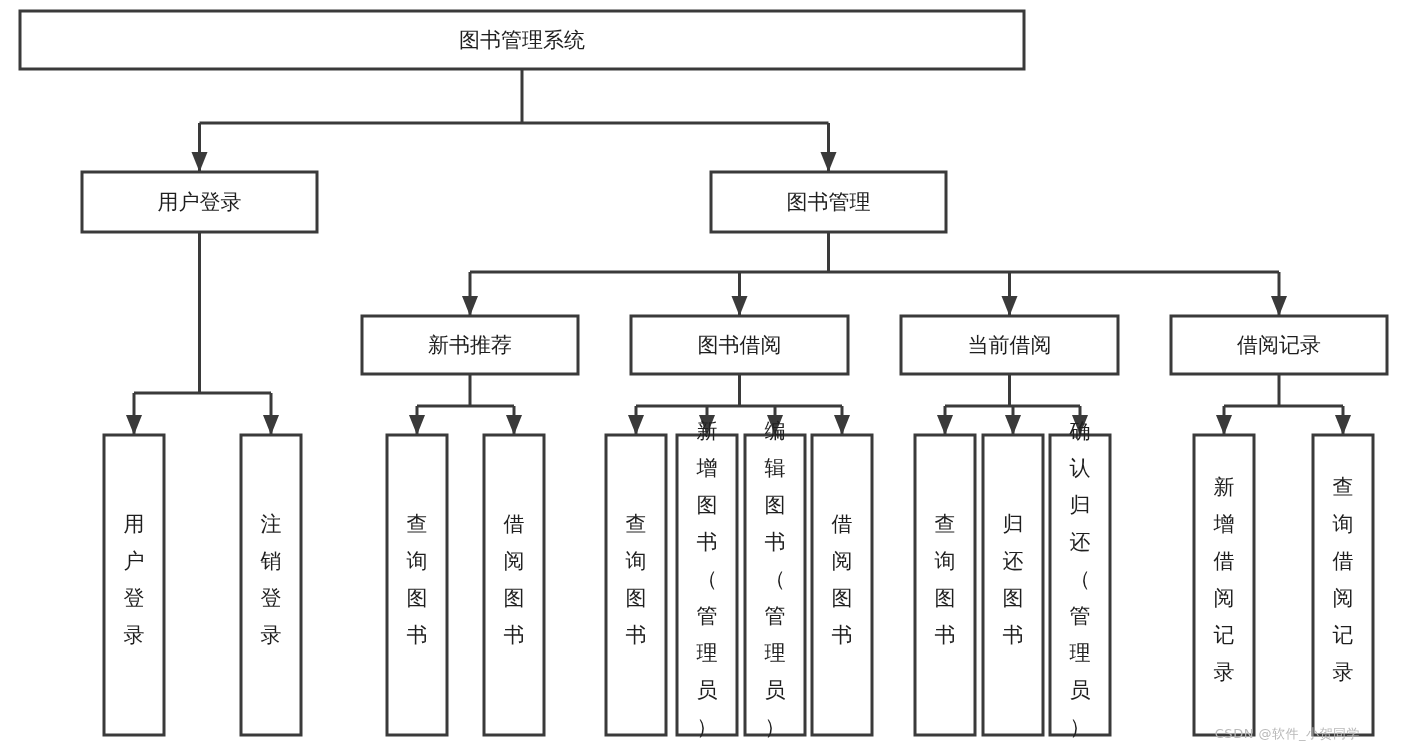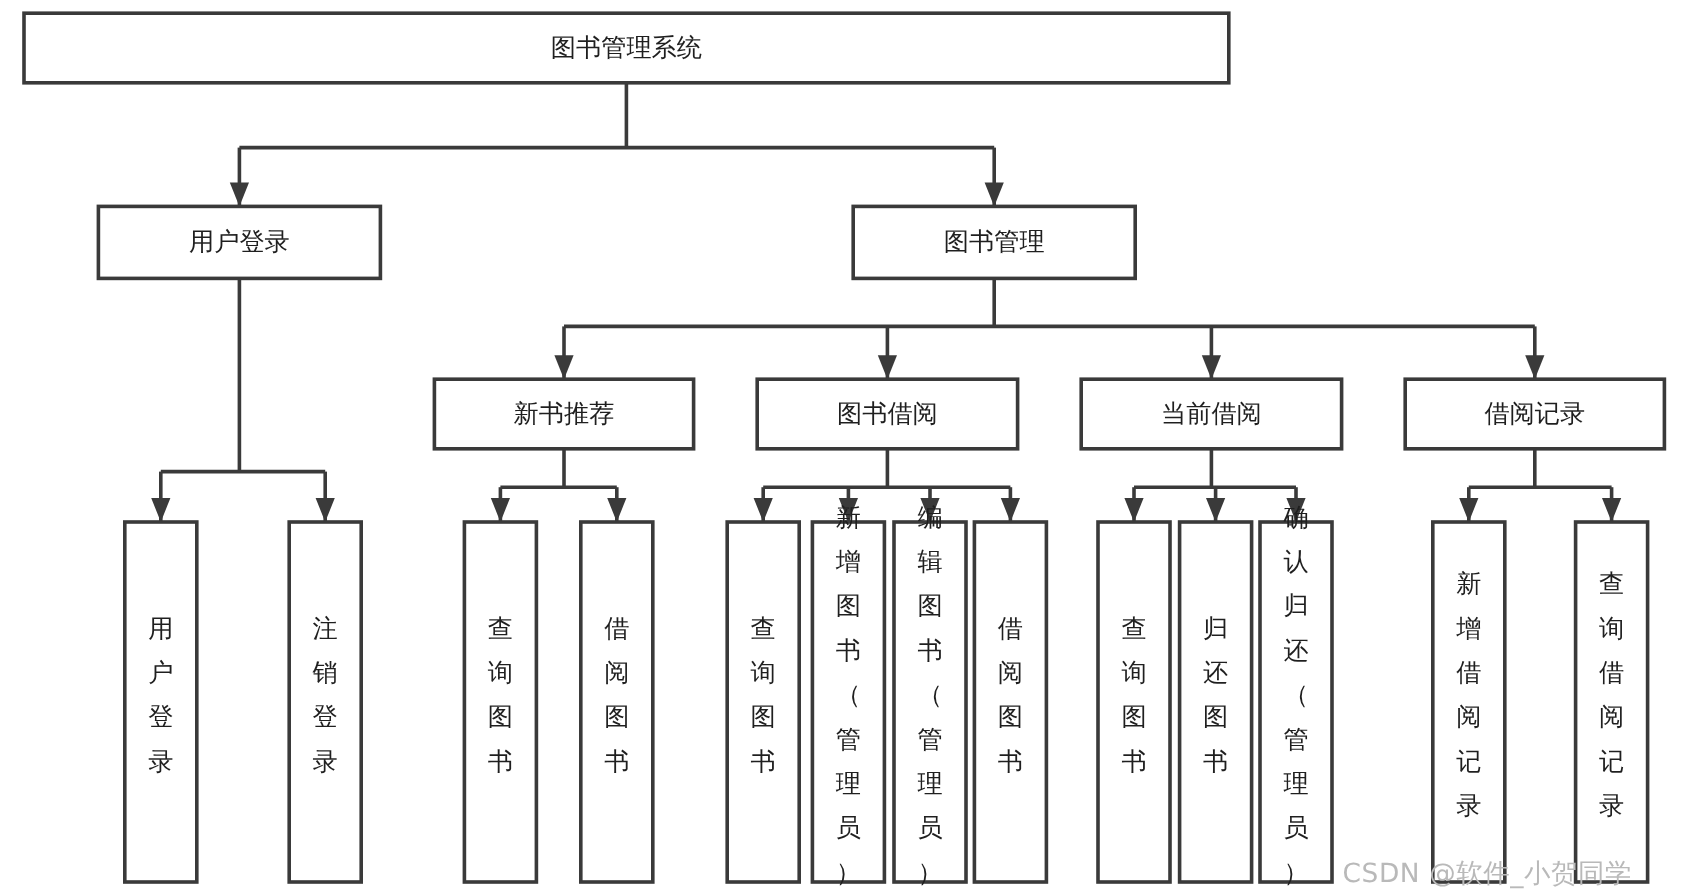--- a/index.html
+++ b/index.html
@@ -50,21 +50,21 @@
     fill: #1f1f1f;
     font-family: "DejaVu Sans", "Liberation Sans", sans-serif;
     font-size: 21px;
     text-anchor: middle;
   }
   .watermark {
     position: absolute;
     right: 12px;
     bottom: 4px;
     font-family: "DejaVu Sans", "Liberation Sans", sans-serif;
-    font-size: 22px;
+    font-size: 13px;
     color: #b9b9b9;
     white-space: nowrap;
     letter-spacing: 0.5px;
   }
 </style>
 </head>
 <body>
 
 <div id="diagram-root">
   <svg class="diagram" viewBox="0 0 1405 747" xmlns="http://www.w3.org/2000/svg">

